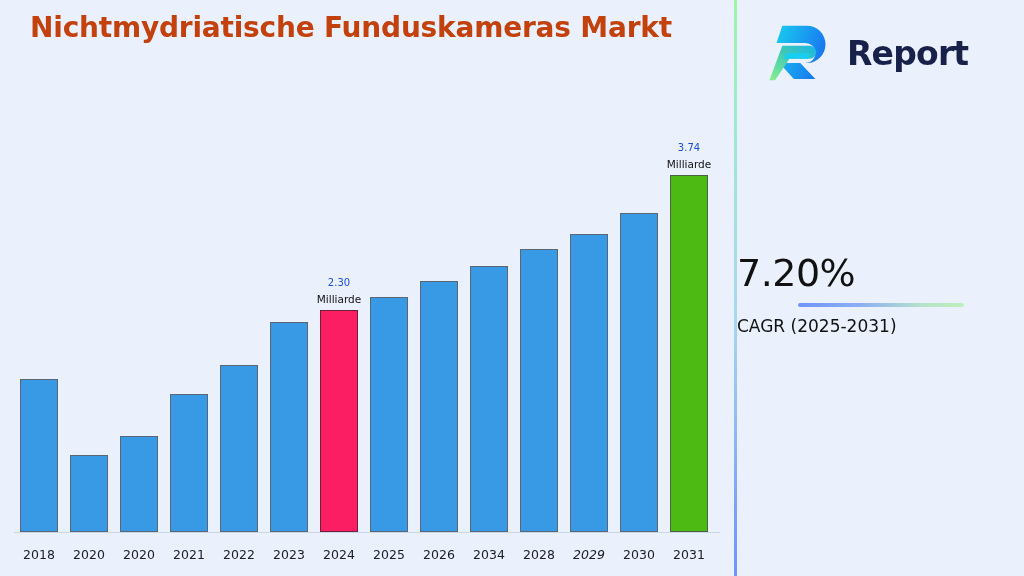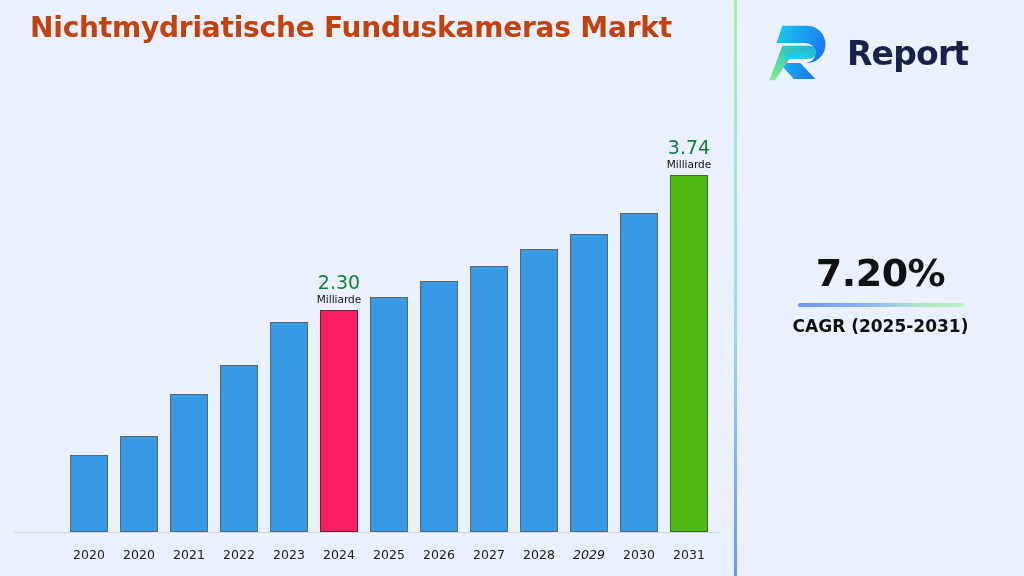--- a/index.html
+++ b/index.html
@@ -78,22 +78,22 @@
   }
   .bar-callout {
     position: absolute;
     left: -16px;
     width: 70px;
     text-align: center;
     pointer-events: none;
   }
   .bar-callout .cv {
     display: block;
-    font-size: 19px;
-    color: #15803d;
+    font-size: 10px;
+    color: #1d4ed8;
     line-height: 19px;
   }
   .bar-callout .cu {
     display: block;
     font-size: 10.5px;
     color: #111111;
     line-height: 14px;
   }
 
   
@@ -128,22 +128,20 @@
     color: #18214a;
     line-height: 33px;
     letter-spacing: -0.8px;
   }
   #logo-wordmark span { display: block; }
 
   #cagr-block {
     position: absolute;
     left: 0; top: 250px;
     width: 287px;
-    text-align: center;
-    font-weight: bold;
   }
   #cagr-value {
     font-size: 38px;
     color: #111111;
     line-height: 46px;
     letter-spacing: -0.5px;
   }
   #cagr-rule {
     width: 166px;
     height: 4px;
@@ -162,20 +160,24 @@
 
 <div id="root">
 
   <div id="chart-panel">
 
     <div id="chart-title">Nichtmydriatische Funduskameras Markt</div>
 
     <div id="plot-area">
       <div id="axis-line"></div>
 
+    <div class="bar-group" style="left: 20px; height: 576px;">
+          <div class="bar blue" title="2018: 1.59" style="height: 153px;"></div>
+          <div class="bar-xlabel">2018</div>
+        </div>
         <div class="bar-group" style="left: 70px; height: 576px;">
           <div class="bar blue" title="2019: 0.8" style="height: 77px;"></div>
           <div class="bar-xlabel">2020</div>
         </div>
         <div class="bar-group" style="left: 120px; height: 576px;">
           <div class="bar blue" title="2020: 1" style="height: 96px;"></div>
           <div class="bar-xlabel">2020</div>
         </div>
         <div class="bar-group" style="left: 170px; height: 576px;">
           <div class="bar blue" title="2021: 1.43" style="height: 138px;"></div>
@@ -200,21 +202,21 @@
         <div class="bar-group" style="left: 370px; height: 576px;">
           <div class="bar blue" title="2025: 2.45" style="height: 235px;"></div>
           <div class="bar-xlabel">2025</div>
         </div>
         <div class="bar-group" style="left: 420px; height: 576px;">
           <div class="bar blue" title="2026: 2.61" style="height: 251px;"></div>
           <div class="bar-xlabel">2026</div>
         </div>
         <div class="bar-group" style="left: 470px; height: 576px;">
           <div class="bar blue" title="2027: 2.78" style="height: 266px;"></div>
-          <div class="bar-xlabel">2027</div>
+          <div class="bar-xlabel">2034</div>
         </div>
         <div class="bar-group" style="left: 520px; height: 576px;">
           <div class="bar blue" title="2028: 2.96" style="height: 283px;"></div>
           <div class="bar-xlabel">2028</div>
         </div>
         <div class="bar-group" style="left: 570px; height: 576px; font-style: italic;">
           <div class="bar blue" title="2029: 3.12" style="height: 298px;"></div>
           <div class="bar-xlabel">2029</div>
         </div>
         <div class="bar-group" style="left: 620px; height: 576px;">

